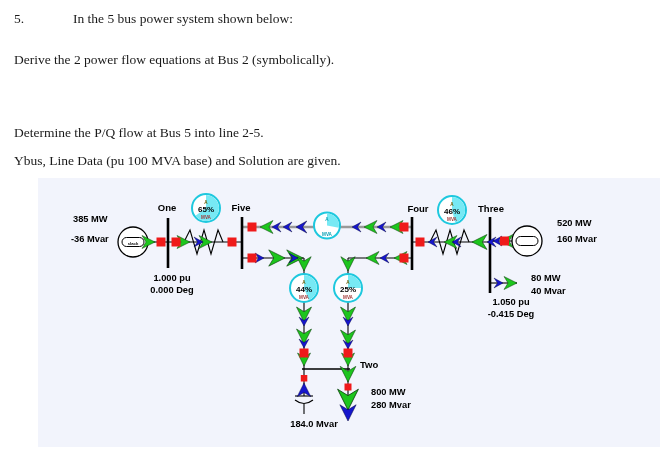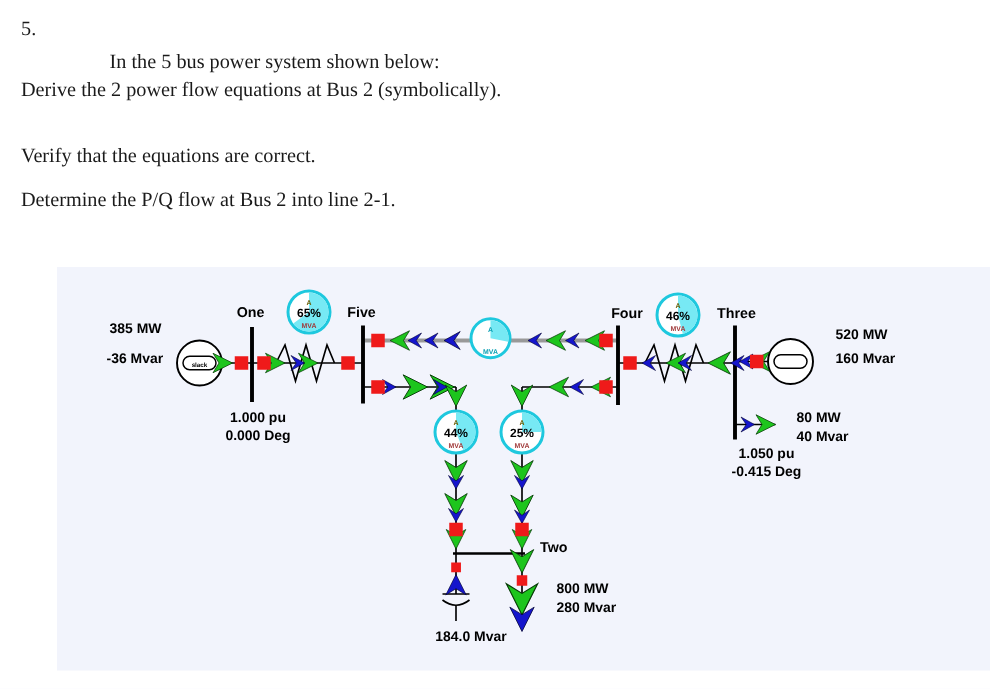--- a/index.html
+++ b/index.html
@@ -1,38 +1,38 @@
 <!DOCTYPE html>
 <html><head>
 <meta charset="utf-8">
 <style>
   html,body{margin:0;padding:0;background:#ffffff;}
   .page{position:relative;width:660px;height:459px;background:#ffffff;overflow:hidden;
         font-family:"Liberation Serif",serif;color:#1a1a1a;}
   .doc-line{position:absolute;left:14px;font-size:13.5px;white-space:nowrap;}
-  .doc-intro{position:absolute;left:59px;top:0;margin-top:22px;}
+  .doc-intro{position:absolute;left:59px;top:0;}
   .diagram{position:absolute;left:0;top:178px;width:660px;height:281px;}
   svg text{font-family:"Liberation Sans",sans-serif;}
   .busname{font-size:9.5px;font-weight:bold;fill:#000;}
   .val{font-size:9.3px;font-weight:bold;fill:#000;}
   .gpct{font-size:8px;font-weight:bold;fill:#000;}
   .gtiny{font-size:4.6px;font-weight:bold;}
 </style>
 </head>
 <body>
 
 <div class="page">
 
   <div class="doc-line" style="top:11px;">
     <span>5.</span>
     <span class="doc-intro">In the 5 bus power system shown below:</span>
   </div>
   <div class="doc-line" style="top:52px;">Derive the 2 power flow equations at Bus 2 (symbolically).</div>
-  <div class="doc-line" style="top:96px;">Verify that the equations are correct.</div>
-  <div class="doc-line" style="top:125px;">Determine the P/Q flow at Bus 2 into line 2-1.</div>
+  <div class="doc-line" style="top:125px;">Determine the P/Q flow at Bus 5 into line 2-5.</div>
+  <div class="doc-line" style="top:153px;">Ybus, Line Data (pu 100 MVA base) and Solution are given.</div>
 
   <div class="diagram">
   <svg width="660" height="281" viewBox="0 178 660 281" xmlns="http://www.w3.org/2000/svg">
     <defs>
       <path id="dart" d="M0,0 L-13,-6.5 L-9,0 L-13,6.5 Z"></path>
       <path id="chev" d="M0,0 L-9,-5 L-5.5,0 L-9,5 Z"></path>
     </defs>
 
     <rect x="38" y="178" width="622" height="269" fill="#f2f4fc"></rect>
 

